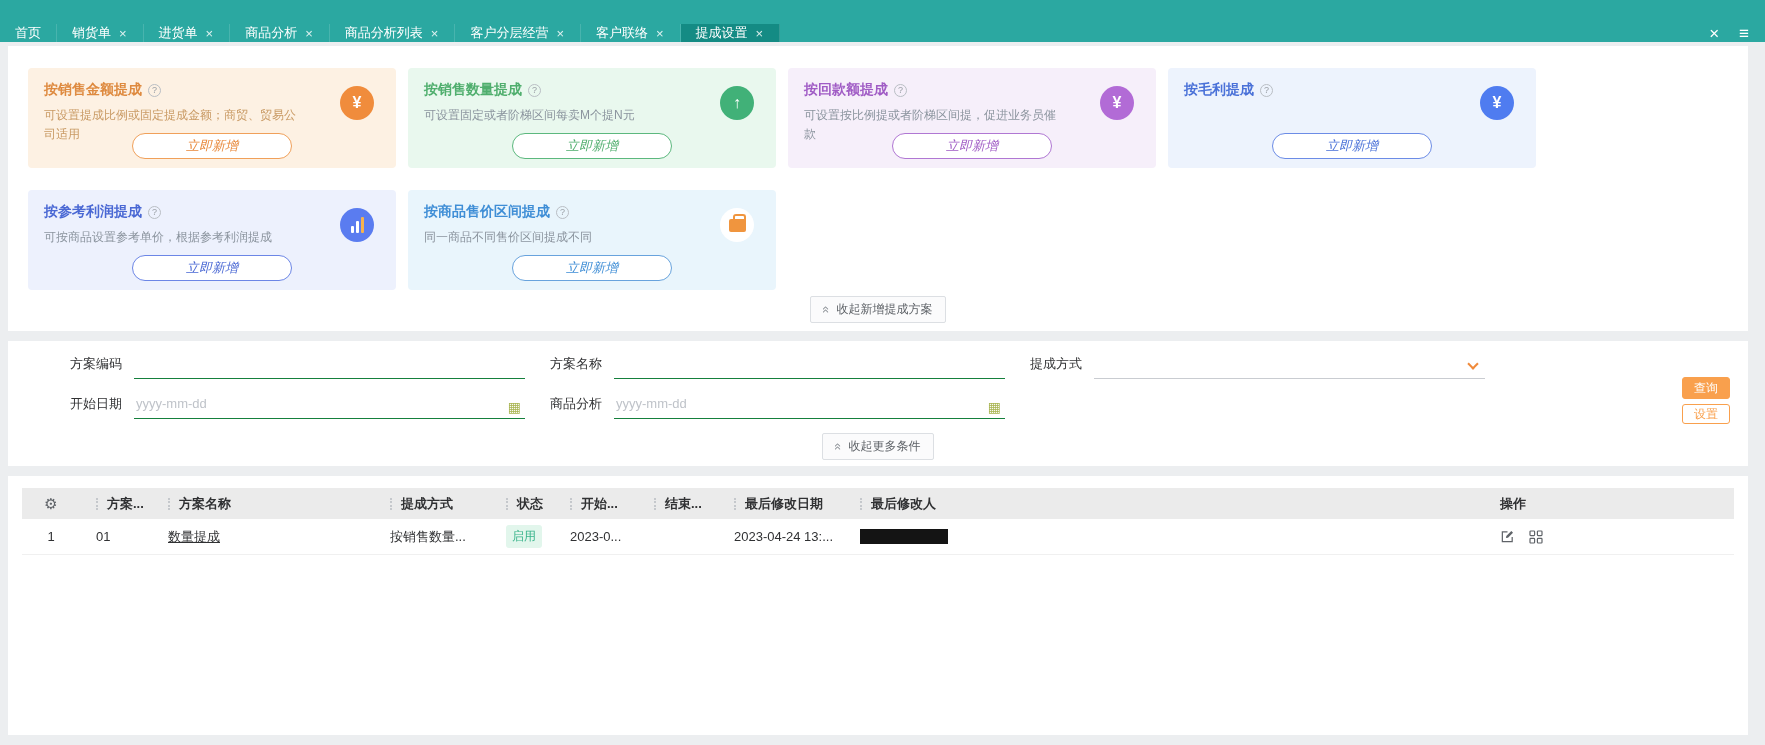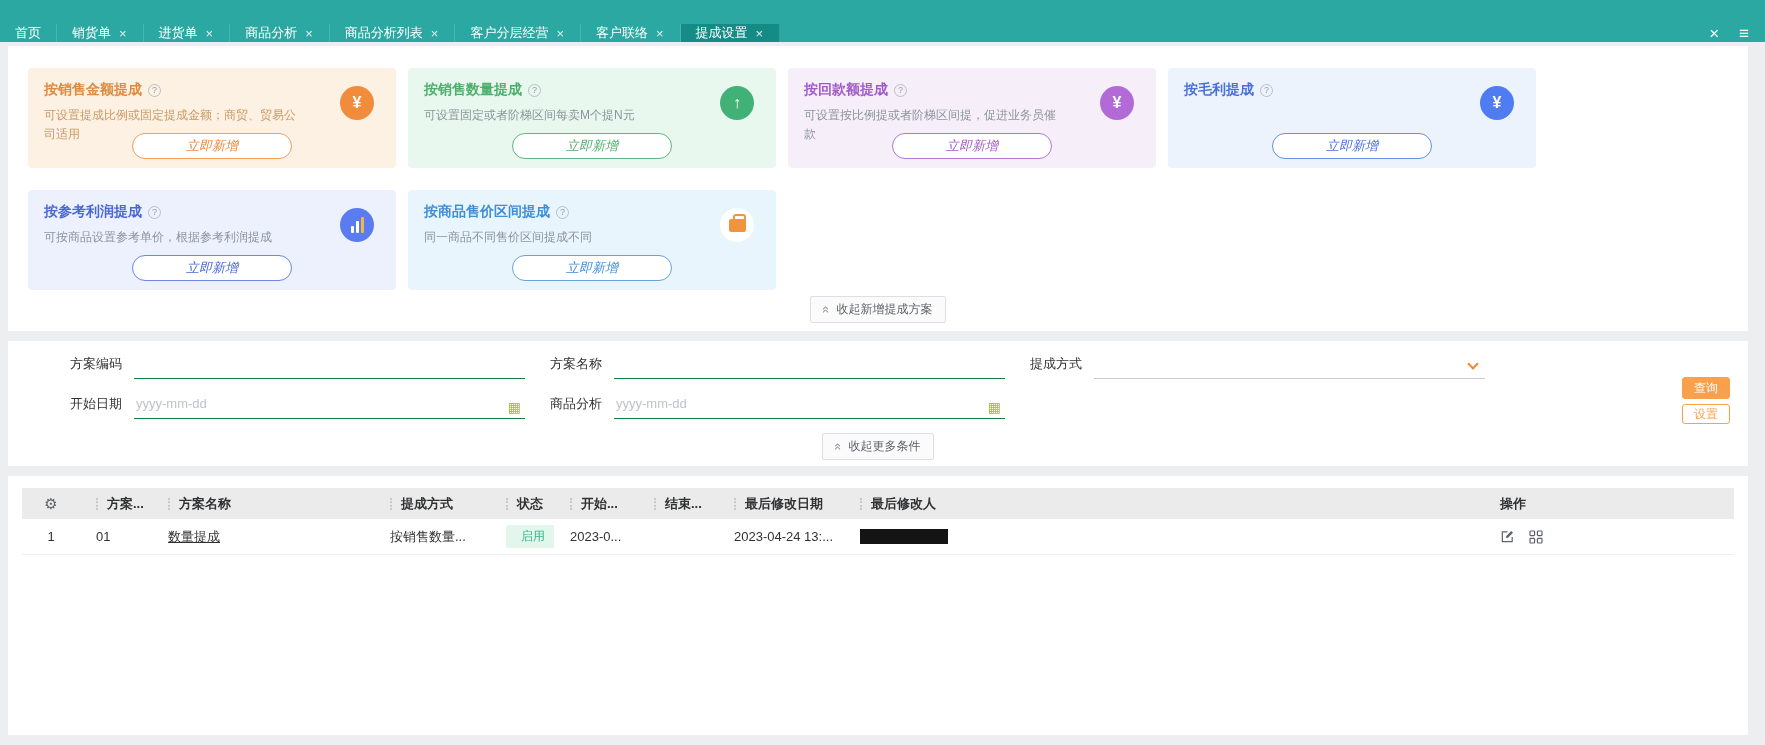--- a/index.html
+++ b/index.html
@@ -139,21 +139,21 @@
   .c4 { width:116px; }
   .c5 { width:64px; }
   .c6 { width:84px; }
   .c7 { width:80px; }
   .c8 { width:126px; }
   .c9 { flex:1; }
   .c10{ width:250px; gap:14px; }
   .gear { font-size:15px; color:#5f6368; cursor:pointer; line-height:1; }
   .rowlink { color:#303133; text-decoration:underline; cursor:pointer; }
   .badge {
-    background:#e2f6ec; color:#38b48b; font-size:12px; padding:3px 15px; border-radius:3px;
+    background:#e2f6ec; color:#38b48b; font-size:12px; padding:3px 6px; border-radius:3px;
   }
   .redacted { width:88px; height:15px; background:#141414; display:inline-block; }
   .op-icon { cursor:pointer; display:inline-flex; align-items:center; }
 </style>
 </head>
 <body>
 
 <div class="topbar">
   <div class="tab">
     <span>首页</span>

